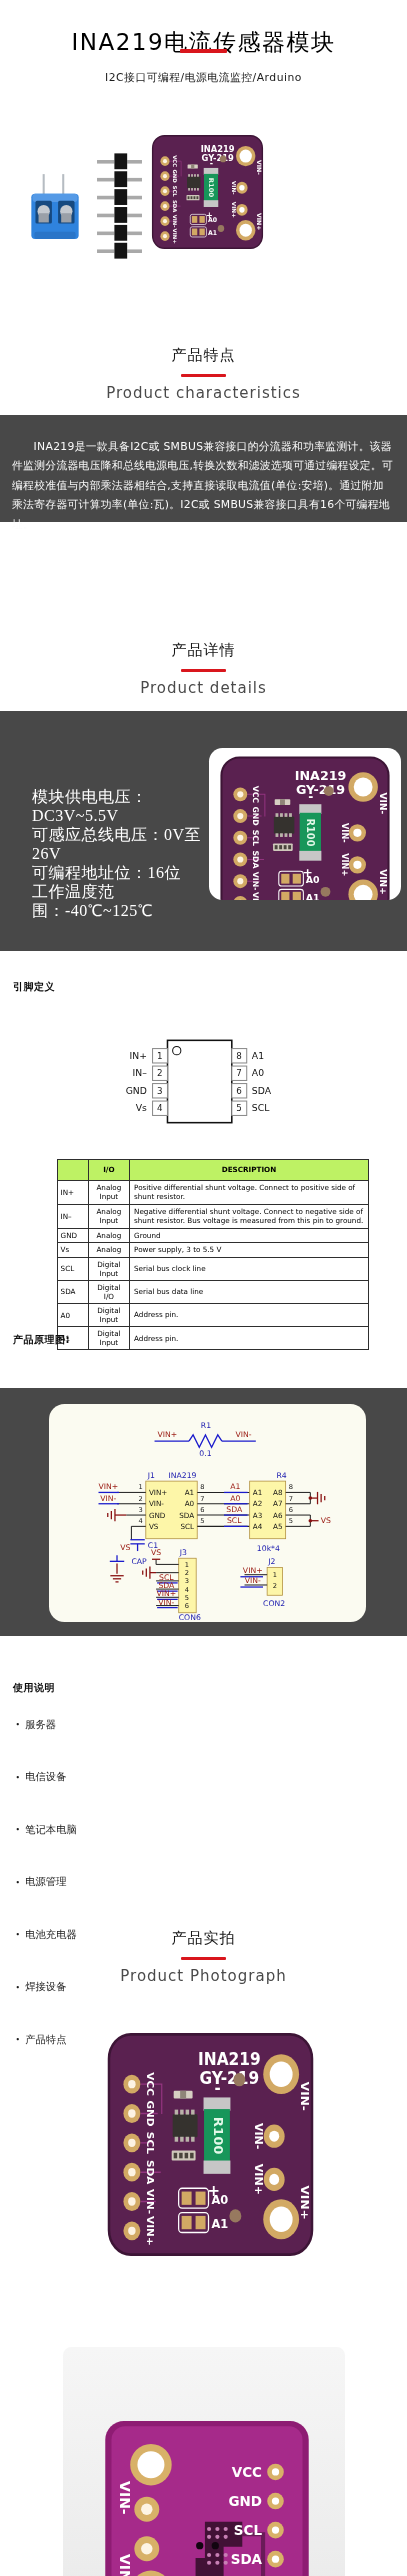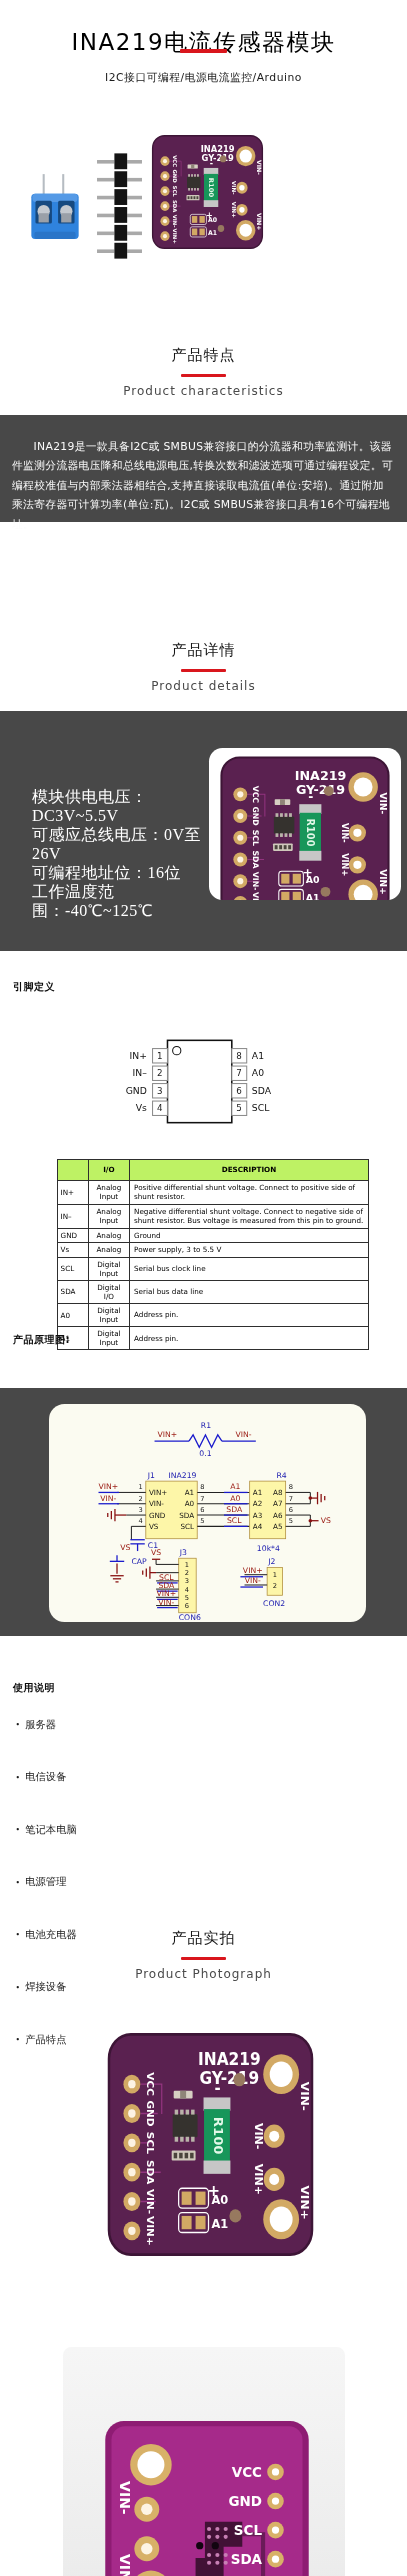--- a/index.html
+++ b/index.html
@@ -10,21 +10,21 @@
   
   .hero-title{top:11.3px;left:0;width:407px;text-align:center;font-size:23px;letter-spacing:1.5px;color:#000;font-weight:500;}
   .red-bar{height:4.1px;background:#d9161d;border-radius:1px;}
   .hero-bar{top:49px;left:180px;width:47px;}
   .hero-sub{top:60px;left:0;width:407px;text-align:center;font-size:10.8px;letter-spacing:0.5px;color:#1c1c1c;}
 
   
   .sec-head{left:0;width:407px;display:flex;flex-direction:column;align-items:center;}
   .sec-cn{font-size:15px;letter-spacing:1px;color:#141414;}
   .sec-bar{width:45px;height:3.6px;background:#d9161d;border-radius:1px;margin-top:8.8px;}
-  .sec-en{font-size:12px;letter-spacing:1px;color:#4a4a4a;margin-top:6.7px;}
+  .sec-en{font-size:15px;letter-spacing:1px;color:#4a4a4a;margin-top:6.7px;}
 
   
   .dark{background:#484848;left:0;width:407px;}
   .para{box-sizing:border-box;padding:21.6px 13.4px 0 13.4px;color:#fbfbfb;font-size:10.8px;line-height:19.6px;text-indent:2em;letter-spacing:0.3px;}
   .specs{color:#ffffff;font-size:16px;line-height:19px;letter-spacing:0.5px;font-family:Liberation Serif, serif;}
   .detail-photo{background:#ffffff;border-radius:13.4px;overflow:hidden;}
 
   .lhead{font-size:10px;font-weight:bold;color:#0d0d0d;letter-spacing:0.5px;}
 
   

